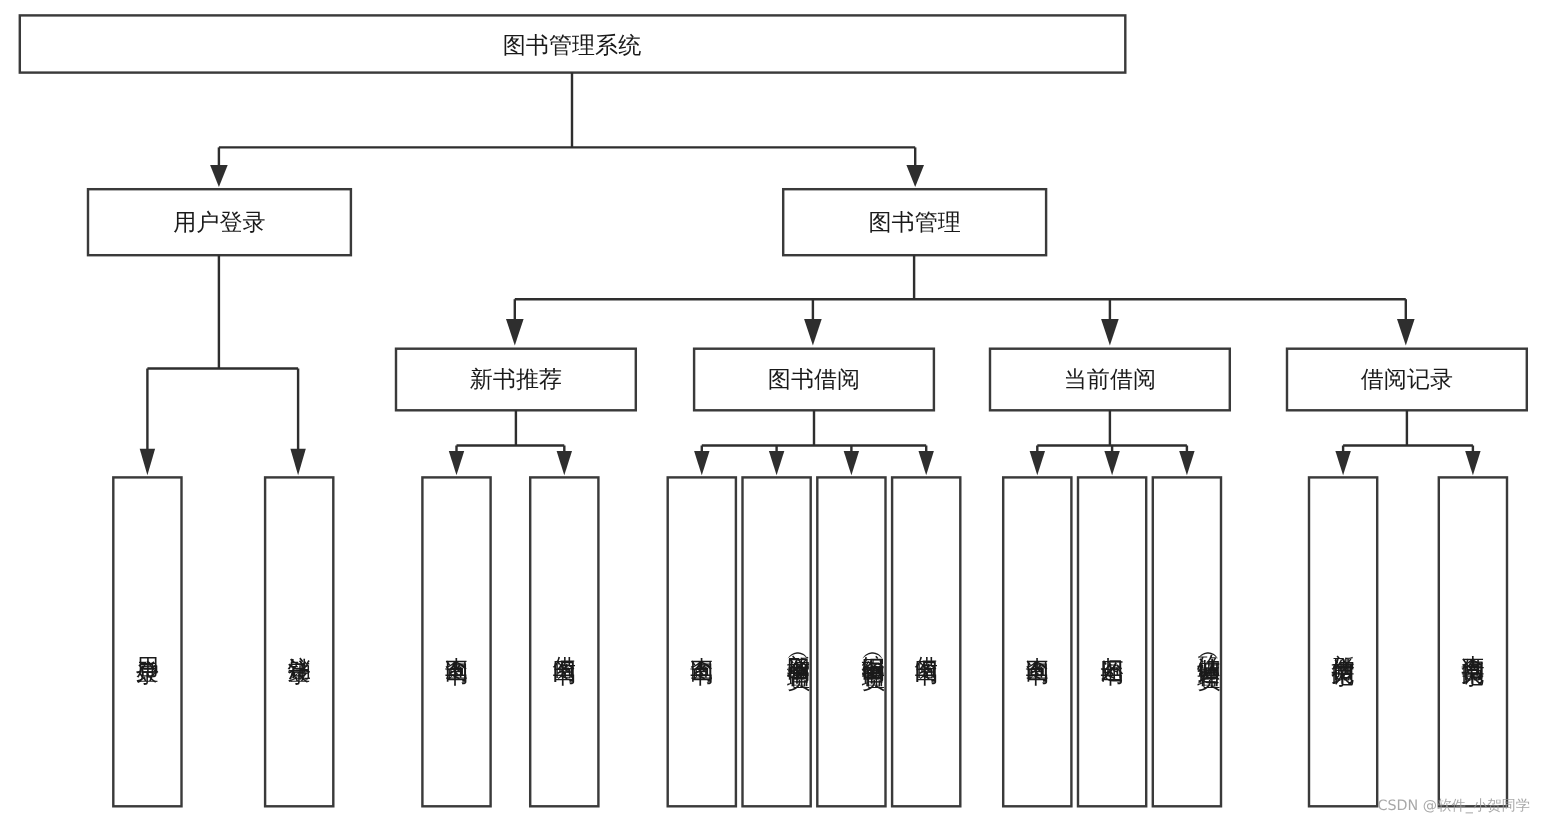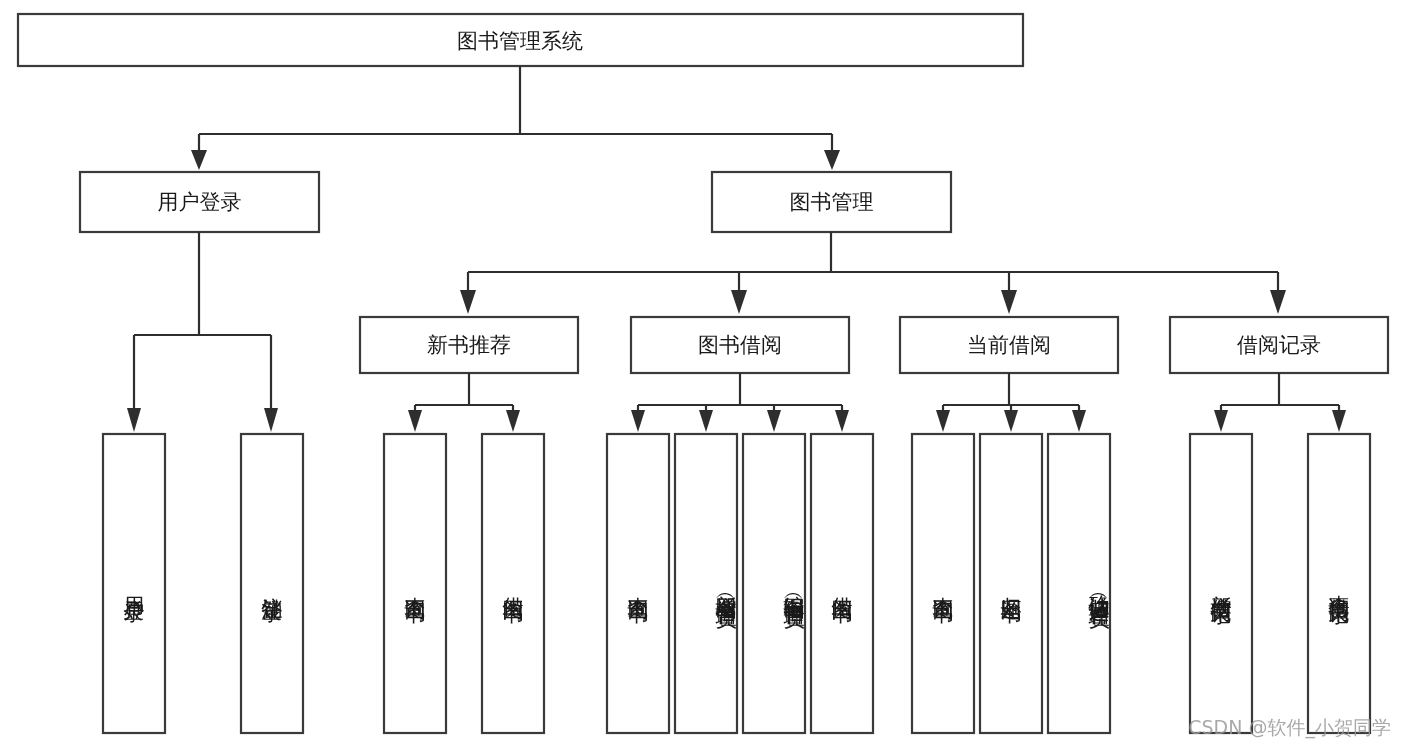--- a/index.html
+++ b/index.html
@@ -63,21 +63,21 @@
     text-align: center;
     white-space: nowrap;
     pointer-events: none;
     user-select: none;
   }
   .watermark {
     position: absolute;
     right: 8px;
     bottom: 6px;
     font-family: "DejaVu Sans", "Liberation Sans", sans-serif;
-    font-size: 19px;
+    font-size: 13px;
     color: #9a9a9a;
     opacity: 0.85;
     white-space: nowrap;
   }
 </style>
 </head>
 <body>
 
 <div id="diagram-root">
 

